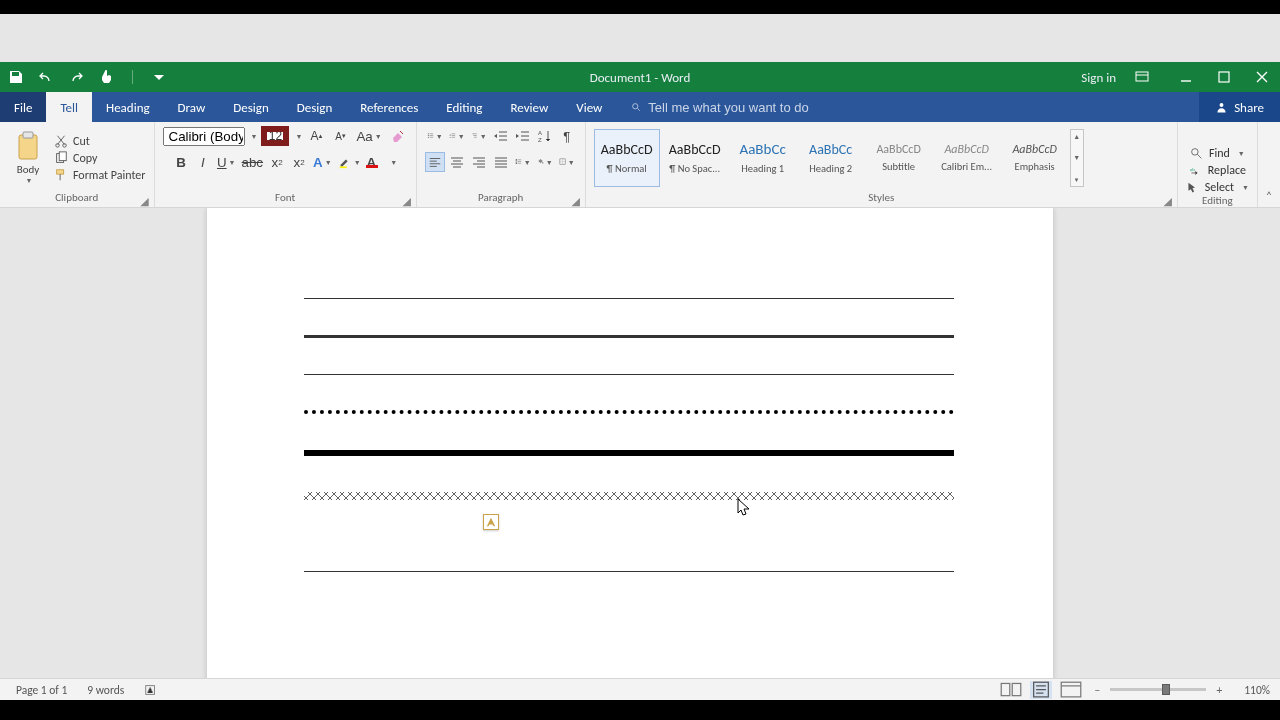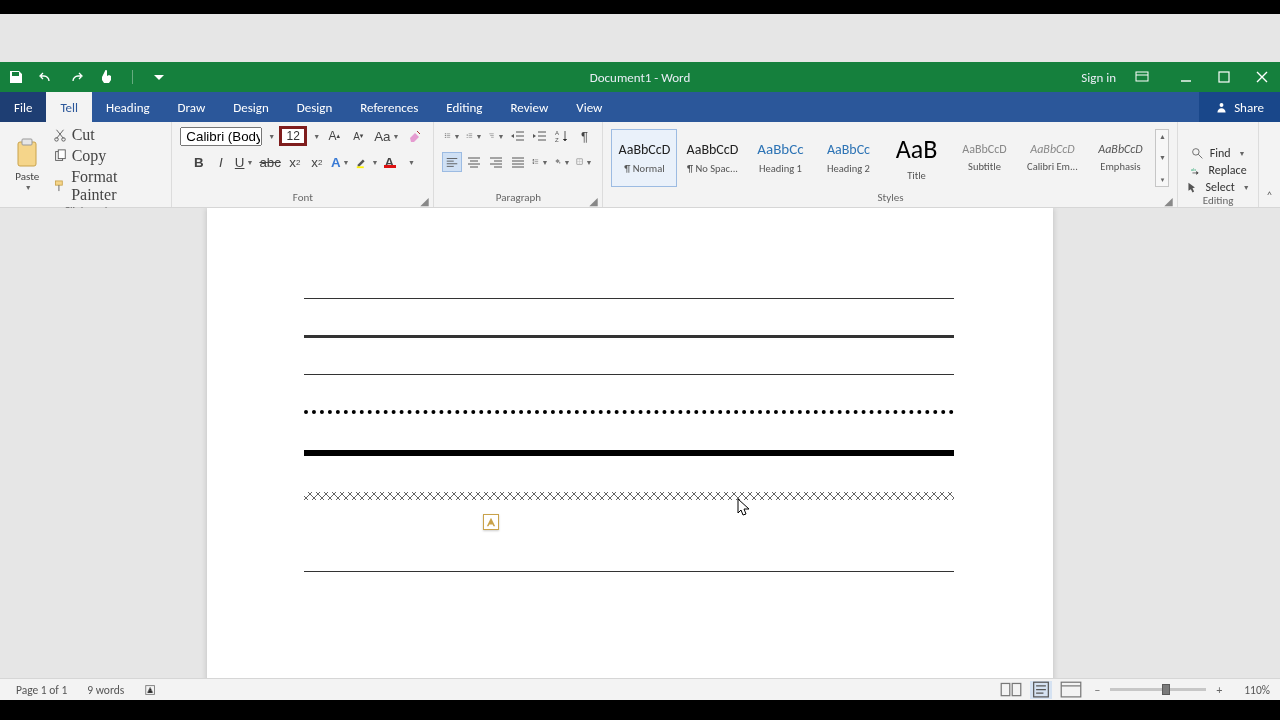--- a/index.html
+++ b/index.html
@@ -76,28 +76,28 @@
   .splitcaret { font-size:7px; color:#666; margin-left:2px; }
 
   
   .clipboard-col { display:flex; flex-direction:row; gap:6px; }
   .paste-big {
     display:flex; flex-direction:column; align-items:center; justify-content:center;
     width:40px; height:64px; cursor:pointer;
   }
   .paste-big .pl { font-size:11px; color:#444; margin-top:2px; }
   .clip-right { display:flex; flex-direction:column; gap:3px; justify-content:center; }
-  .clip-right .rowbtn { display:flex; align-items:center; gap:5px; color:#444; cursor:pointer; font-size:16px;font-family:Liberation Serif, serif; }
+  .clip-right .rowbtn { display:flex; align-items:center; gap:5px; color:#444; cursor:pointer; font-size:12px; }
   .clip-right .rowbtn svg { width:14px; height:14px; }
 
   
   .font-col { display:flex; flex-direction:column; gap:6px; }
   .font-top { display:flex; align-items:center; gap:4px; }
   .font-top select, .font-top .fontsize {
-    height:20px; border:3px solid #7f1d1d; background:#fff; font-size:12px; color:#333;
+    height:20px; border:6px solid #7f1d1d; background:#fff; font-size:12px; color:#333;
   }
   .font-name { width:82px; padding-left:4px; }
   .fontsize { width:28px; text-align:center; }
   .font-bot { display:flex; gap:2px; align-items:center; }
   .font-bot .rbtn svg { width:14px; height:14px; }
 
   
   .para-col { display:flex; flex-direction:column; gap:6px; }
   .para-row { display:flex; gap:2px; align-items:center; }
   .alignbtn.active { background:#cfe0f4; border:1px solid #9cbbe2; }
@@ -242,39 +242,46 @@
     <div class="tab file">File</div>
     <div class="tab active">Tell</div>
     <div class="tab">Heading</div>
     <div class="tab">Draw</div>
     <div class="tab">Design</div>
     <div class="tab">Design</div>
     <div class="tab">References</div>
     <div class="tab">Editing</div>
     <div class="tab">Review</div>
     <div class="tab">View</div>
+    <div class="tellme">
+      <svg viewBox="0 0 16 16">
+          <circle cx="7" cy="7" r="3.5" fill="none" stroke="currentColor"></circle>
+          <path stroke="currentColor" d="M10 10l3 3"></path>
+        </svg>
+      <input placeholder="Tell me what you want to do" style="">
+    </div>
     <div class="share-btn">
       <svg width="13" height="13" viewBox="0 0 16 16">
           <circle cx="8" cy="5" r="2.4" fill="#fff"></circle>
           <path fill="#fff" d="M3 14c0-2.8 2.2-5 5-5s5 2.2 5 5z"></path>
         </svg>
       <span>Share</span>
     </div>
   </div>
 
   <div class="ribbon">
 
     <div class="group">
       <div class="group-body clipboard-col">
         <div class="paste-big">
           <svg width="26" height="30" viewBox="0 0 26 30">
               <rect x="4" y="4" width="18" height="24" rx="2" fill="#f5d58a" stroke="#c9a24a"></rect>
               <rect x="8" y="1" width="10" height="6" rx="1" fill="#e6e6e6" stroke="#999"></rect>
             </svg>
-          <span class="pl">Paste</span>
+          <span class="pl">Body</span>
           <span class="splitcaret">▼</span>
         </div>
         <div class="clip-right">
           <div class="rowbtn">
             <svg viewBox="0 0 16 16">
                 <path stroke="#555" fill="none" d="M4 2l8 10M12 2 4 12"></path>
                 <circle cx="4" cy="13" r="2" fill="none" stroke="#555"></circle>
                 <circle cx="12" cy="13" r="2" fill="none" stroke="#555"></circle>
               </svg>
             <span>Cut</span>
@@ -479,24 +486,20 @@
           </div>
           <div class="style-item">
             <div class="style-prev" style="font-size: 15px; color: rgb(46, 116, 181);">AaBbCc</div>
             <div class="style-label">Heading 1</div>
           </div>
           <div class="style-item">
             <div class="style-prev" style="font-size: 14px; color: rgb(46, 116, 181);">AaBbCc</div>
             <div class="style-label">Heading 2</div>
           </div>
           <div class="style-item">
-            <div class="style-prev" style="font-size: 26px; color: rgb(0, 0, 0);">AaB</div>
-            <div class="style-label">Title</div>
-          </div>
-          <div class="style-item">
             <div class="style-prev" style="font-size: 12px; color: rgb(136, 136, 136);">AaBbCcD</div>
             <div class="style-label">Subtitle</div>
           </div>
           <div class="style-item">
             <div class="style-prev" style="font-size: 12px; color: rgb(136, 136, 136); font-style: italic;">AaBbCcD</div>
             <div class="style-label">Calibri Em...</div>
           </div>
           <div class="style-item">
             <div class="style-prev" style="font-size: 12px; color: rgb(85, 85, 85); font-style: italic;">AaBbCcD</div>
             <div class="style-label">Emphasis</div>

